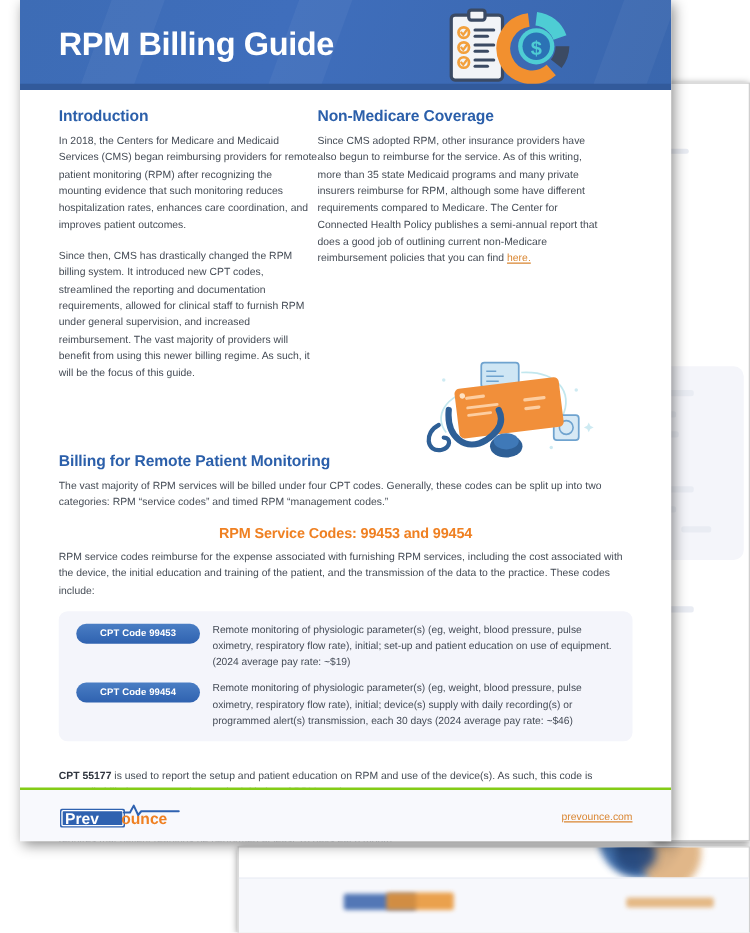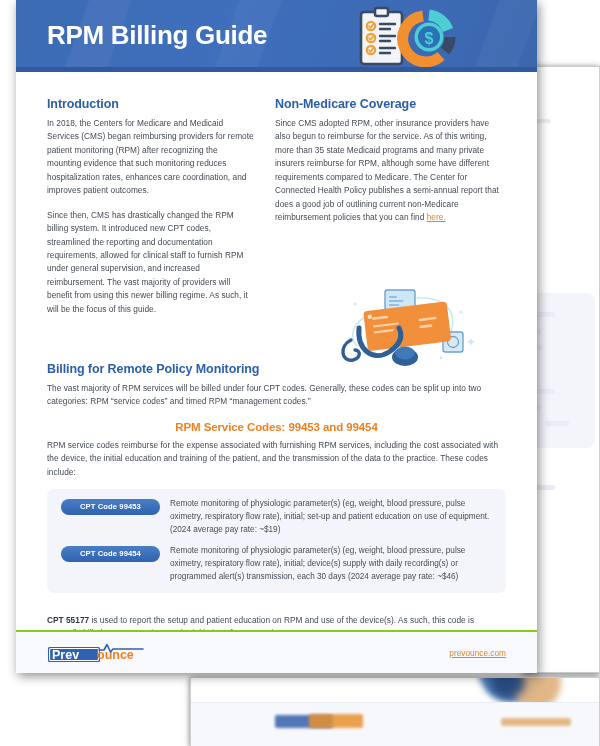--- a/index.html
+++ b/index.html
@@ -71,21 +71,21 @@
   h3.sub {
     color: #ef8022; font-size: 11.5px; font-weight: bold; letter-spacing: -0.1px; text-align: center;
   }
   p.body {
     color: #444b55; font-size: 8.3px; line-height: 1.62; margin-top: 6px;
     letter-spacing: 0.02px;
   }
   p.body b { color:#2f353f; font-weight:bold; }
   a.inline-link { color:#d98530; text-decoration: underline; margin-top: 20px; }
 
-  .cols { display: flex; gap: 21px; padding-top: 25px; }
+  .cols { display: flex; padding-top: 14px; }
   .col { width: 207px; }
   .col.right { width: 231px; }
 
   #mid-illustration { position:absolute; left: 305px; top: 216px; width: 175px; height: 82px; }
 
   #section-billing { position: absolute; left: 31px; top: 290px; width: 459px; }
   #section-billing .pad { margin-top: 12px; }
 
   
   #cpt-box {
@@ -236,21 +236,21 @@
           <circle cx="50" cy="24" r="2.2" fill="#ffe1c2"></circle>
         </g>
 
         <path d="M38 40 C36 62 52 74 68 64 C80 56 82 48 78 40" fill="none" stroke="#2e5f96" stroke-width="5" stroke-linecap="round"></path>
         <path d="M30 52 C18 58 20 74 32 72 C40 70 40 62 34 62" fill="none" stroke="#2e5f96" stroke-width="3.4" stroke-linecap="round"></path>
         <ellipse cx="84" cy="69" rx="13" ry="9" fill="#2e5f96"></ellipse>
         <ellipse cx="84" cy="65" rx="10" ry="6.5" fill="#3f79b8"></ellipse>
       </svg>
 
       <div id="section-billing">
-        <h2 class="sec">Billing for Remote Policy Monitoring</h2>
+        <h2 class="sec">Billing for Remote Patient Monitoring</h2>
         <p class="body">The vast majority of RPM services will be billed under four CPT codes. Generally, these codes can be split up into two categories: RPM “service codes” and timed RPM “management codes.”</p>
         <h3 class="sub pad">RPM Service Codes: 99453 and 99454</h3>
         <p class="body">RPM service codes reimburse for the expense associated with furnishing RPM services, including the cost associated with the device, the initial education and training of the patient, and the transmission of the data to the practice. These codes include:</p>
       </div>
 
       <div id="cpt-box">
         <div class="cpt-row">
           <div class="cpt-pill">CPT Code 99453</div>
           <div class="cpt-desc">Remote monitoring of physiologic parameter(s) (eg, weight, blood pressure, pulse oximetry, respiratory flow rate), initial; set-up and patient education on use of equipment. (2024 average pay rate: ~$19)</div>
         </div>

